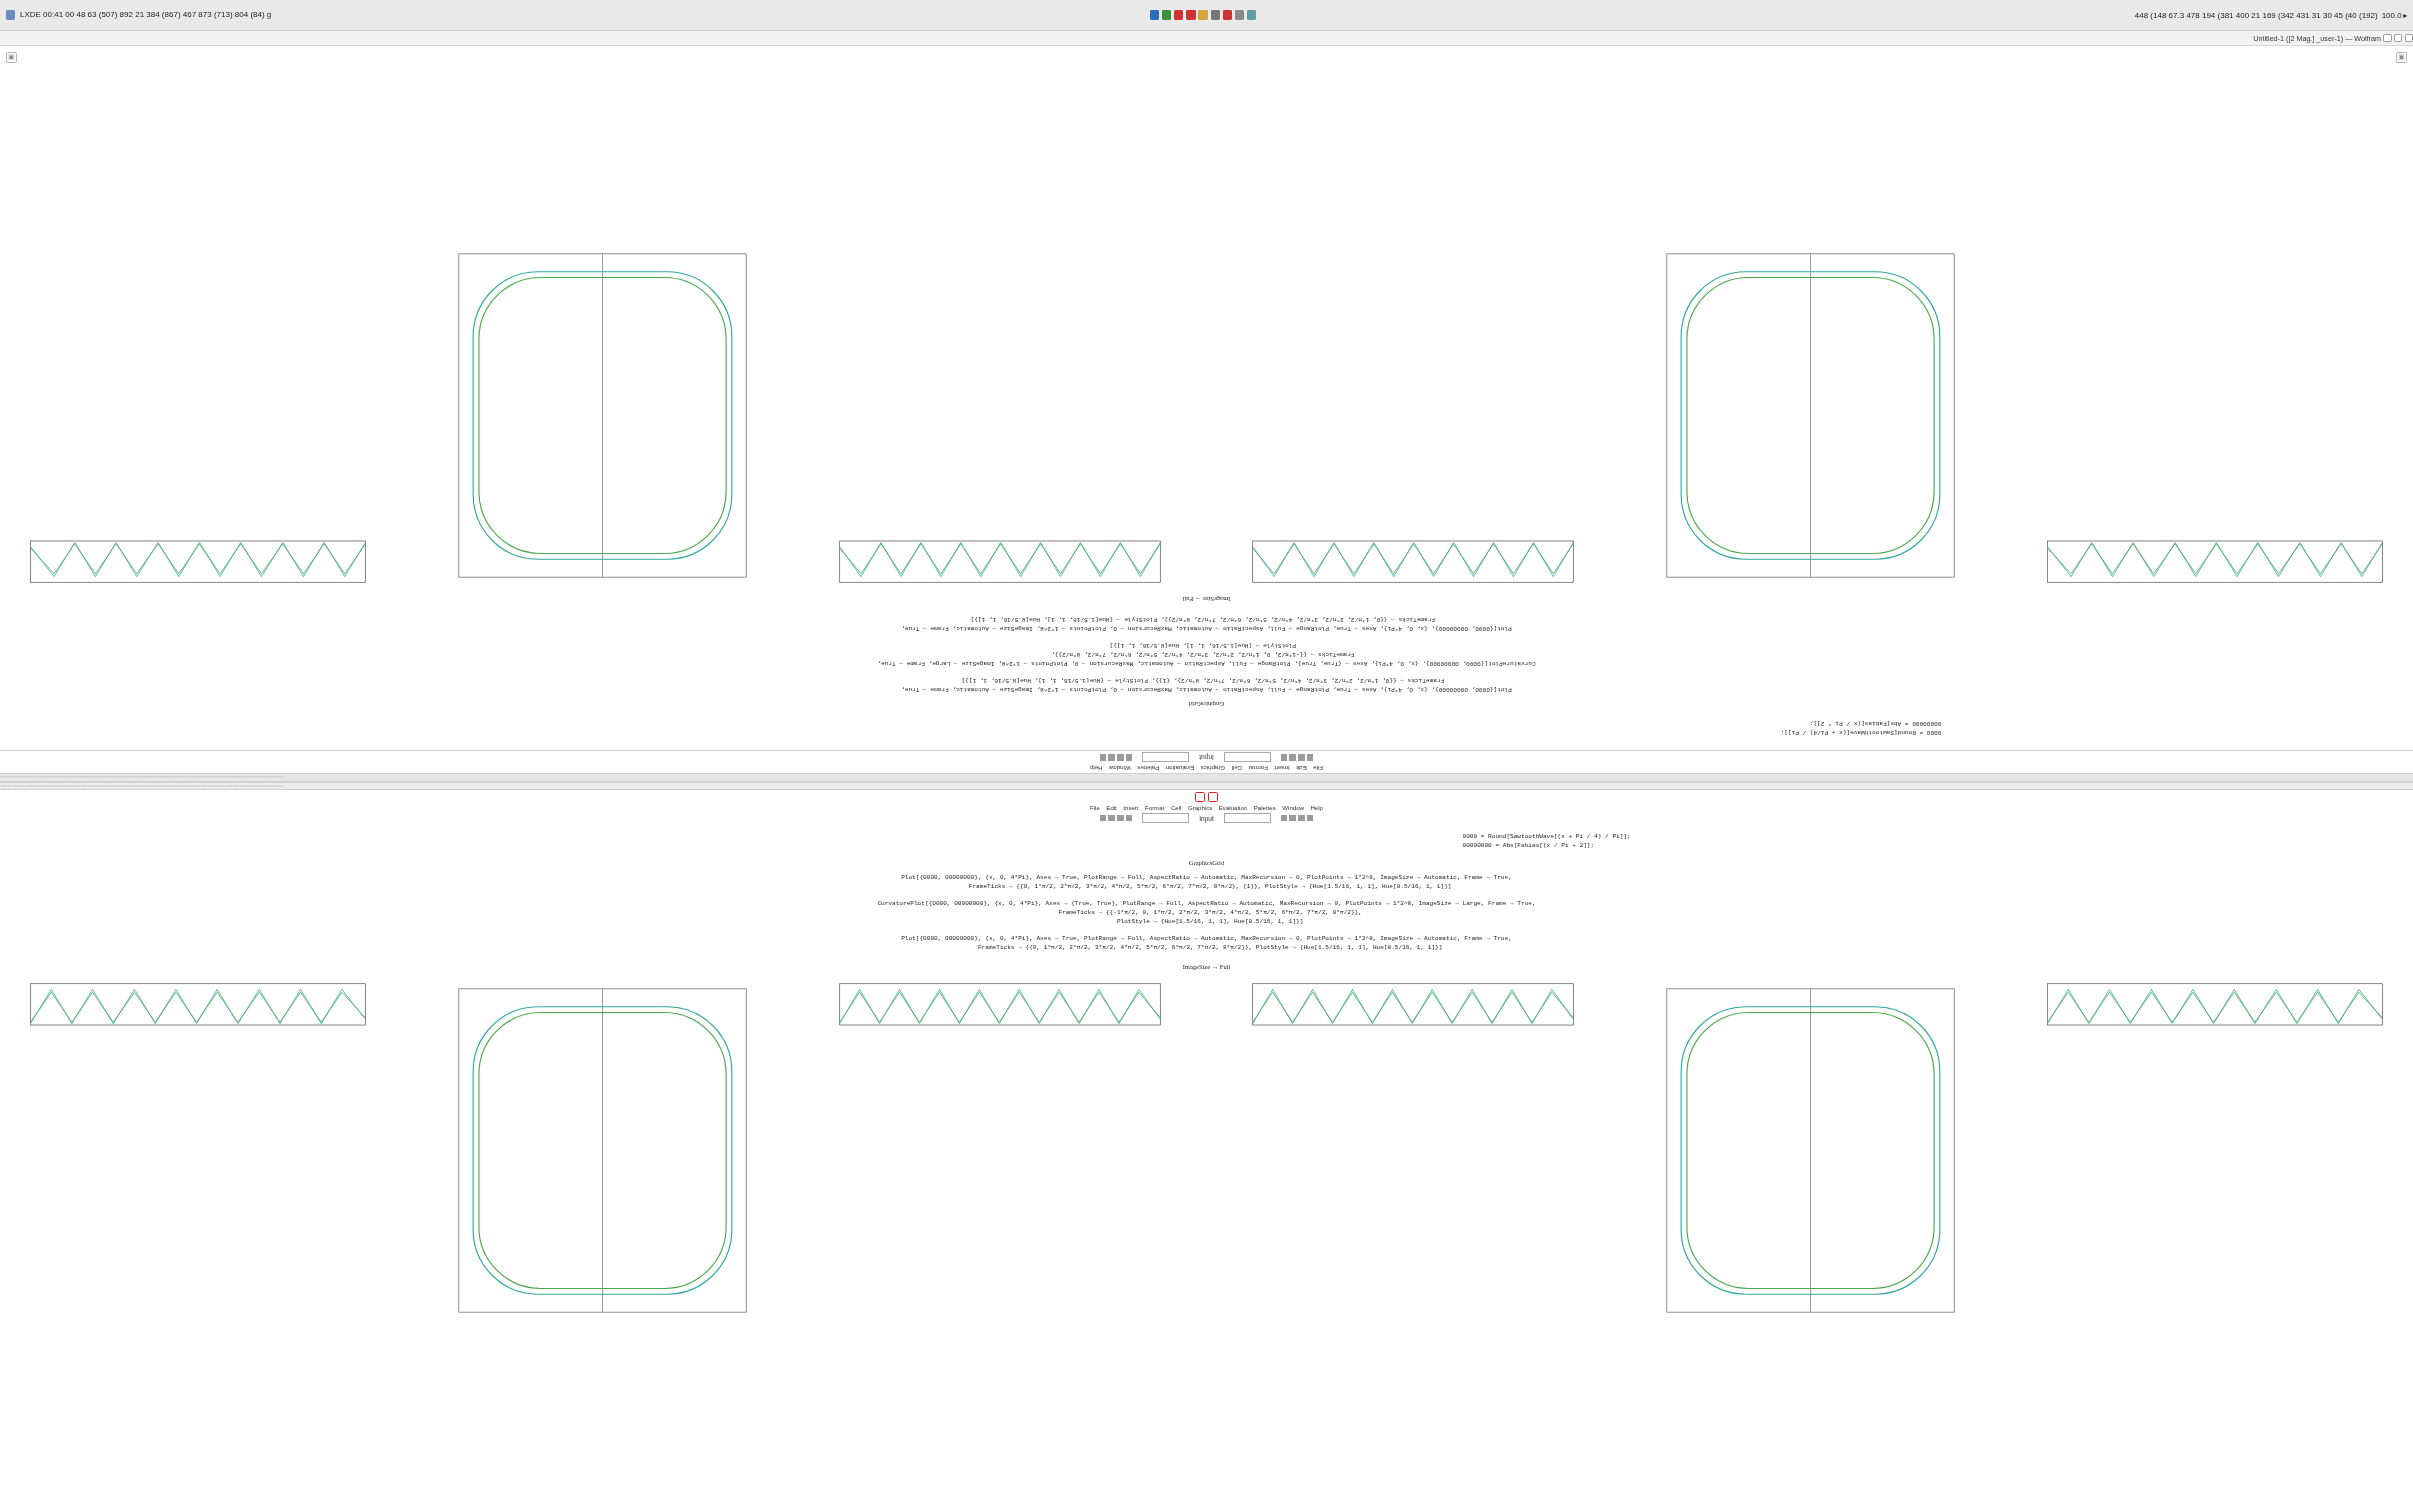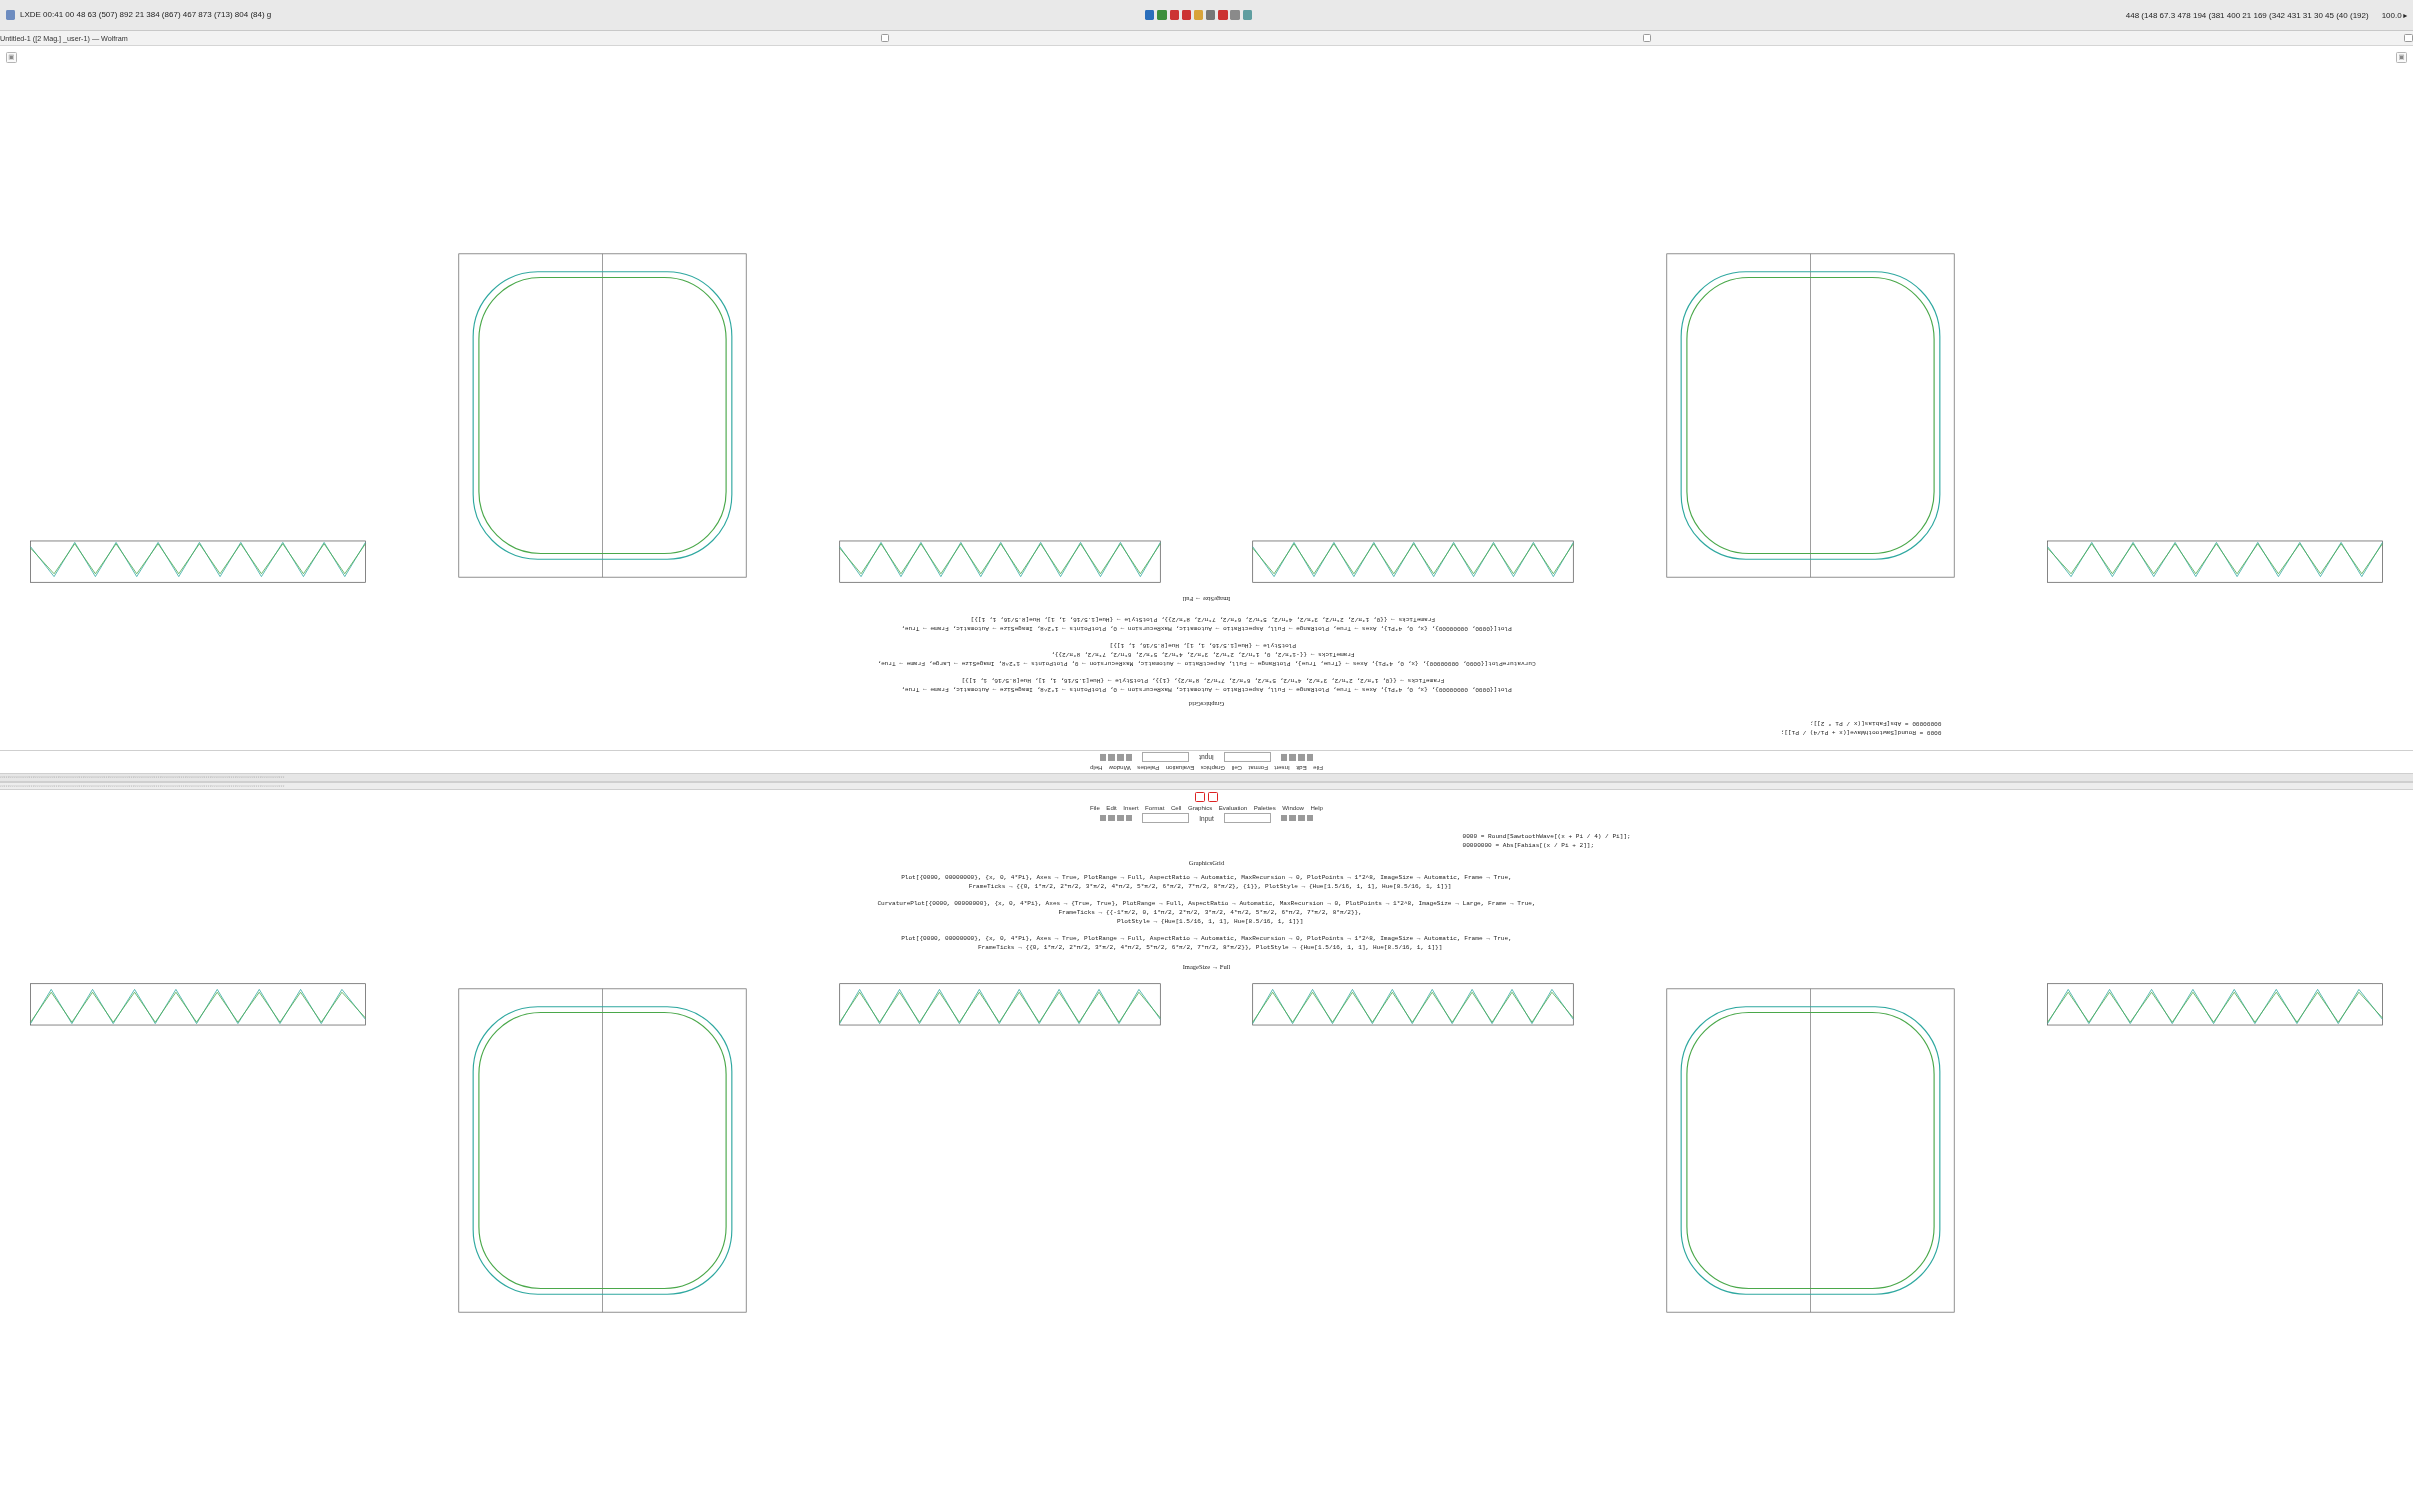--- a/index.html
+++ b/index.html
@@ -2,25 +2,25 @@
 <html style="font-size:11.5px"><head>
 <meta charset="utf-8">
 <style>
   html,body{margin:0;padding:0;background:#ffffff;}
   body{width:2413px;height:1508px;overflow:hidden;font-family:"Liberation Sans",sans-serif;}
 
   
   .os-bar{height:31px;background:#e9e9e9;border-bottom:0.7px solid #c8c8c8;display:flex;align-items:center;font-size:8px;color:#222;gap:4.3px;padding:0 5.7px;box-sizing:border-box;}
   .os-left{display:flex;align-items:center;gap:5px;white-space:nowrap;}
   .os-center{flex:1;display:flex;align-items:center;justify-content:center;gap:2.9px;}
-  .os-right{display:flex;align-items:center;gap:13px;white-space:nowrap;}
+  .os-right{display:flex;align-items:center;gap:4px;white-space:nowrap;}
   .tray-ico{width:9.3px;height:9.3px;border-radius:1.4px;display:inline-block;}
 
   .win-title{height:14.4px;background:#f2f2f2;border-bottom:0.7px solid #d5d5d5;
-    display:flex;align-items:center;justify-content:space-between;font-size:7.2px;color:#333;}
+    display:flex;align-items:center;justify-content:flex-end;font-size:7.2px;color:#333;}
   .win-title .tbtn{width:6.5px;height:6.5px;border:0.7px solid #9a9a9a;border-radius:1.4px;margin-left:2.2px;background:#fff;}
 
   
   .pane{position:relative;box-sizing:border-box;background:#fff;overflow:hidden;}
   .pane-top{height:705px;border-bottom:0.7px solid #cfcfcf;}
   .pane-bottom{height:705px;}
   .flip{transform:rotate(180deg);}
 
   .corner{position:absolute;width:9.3px;height:9.3px;border:0.7px solid #b4b4b4;border-radius:1.4px;
     color:#8a8a8a;font-size:6.5px;line-height:8.6px;text-align:center;background:#fafafa;}

